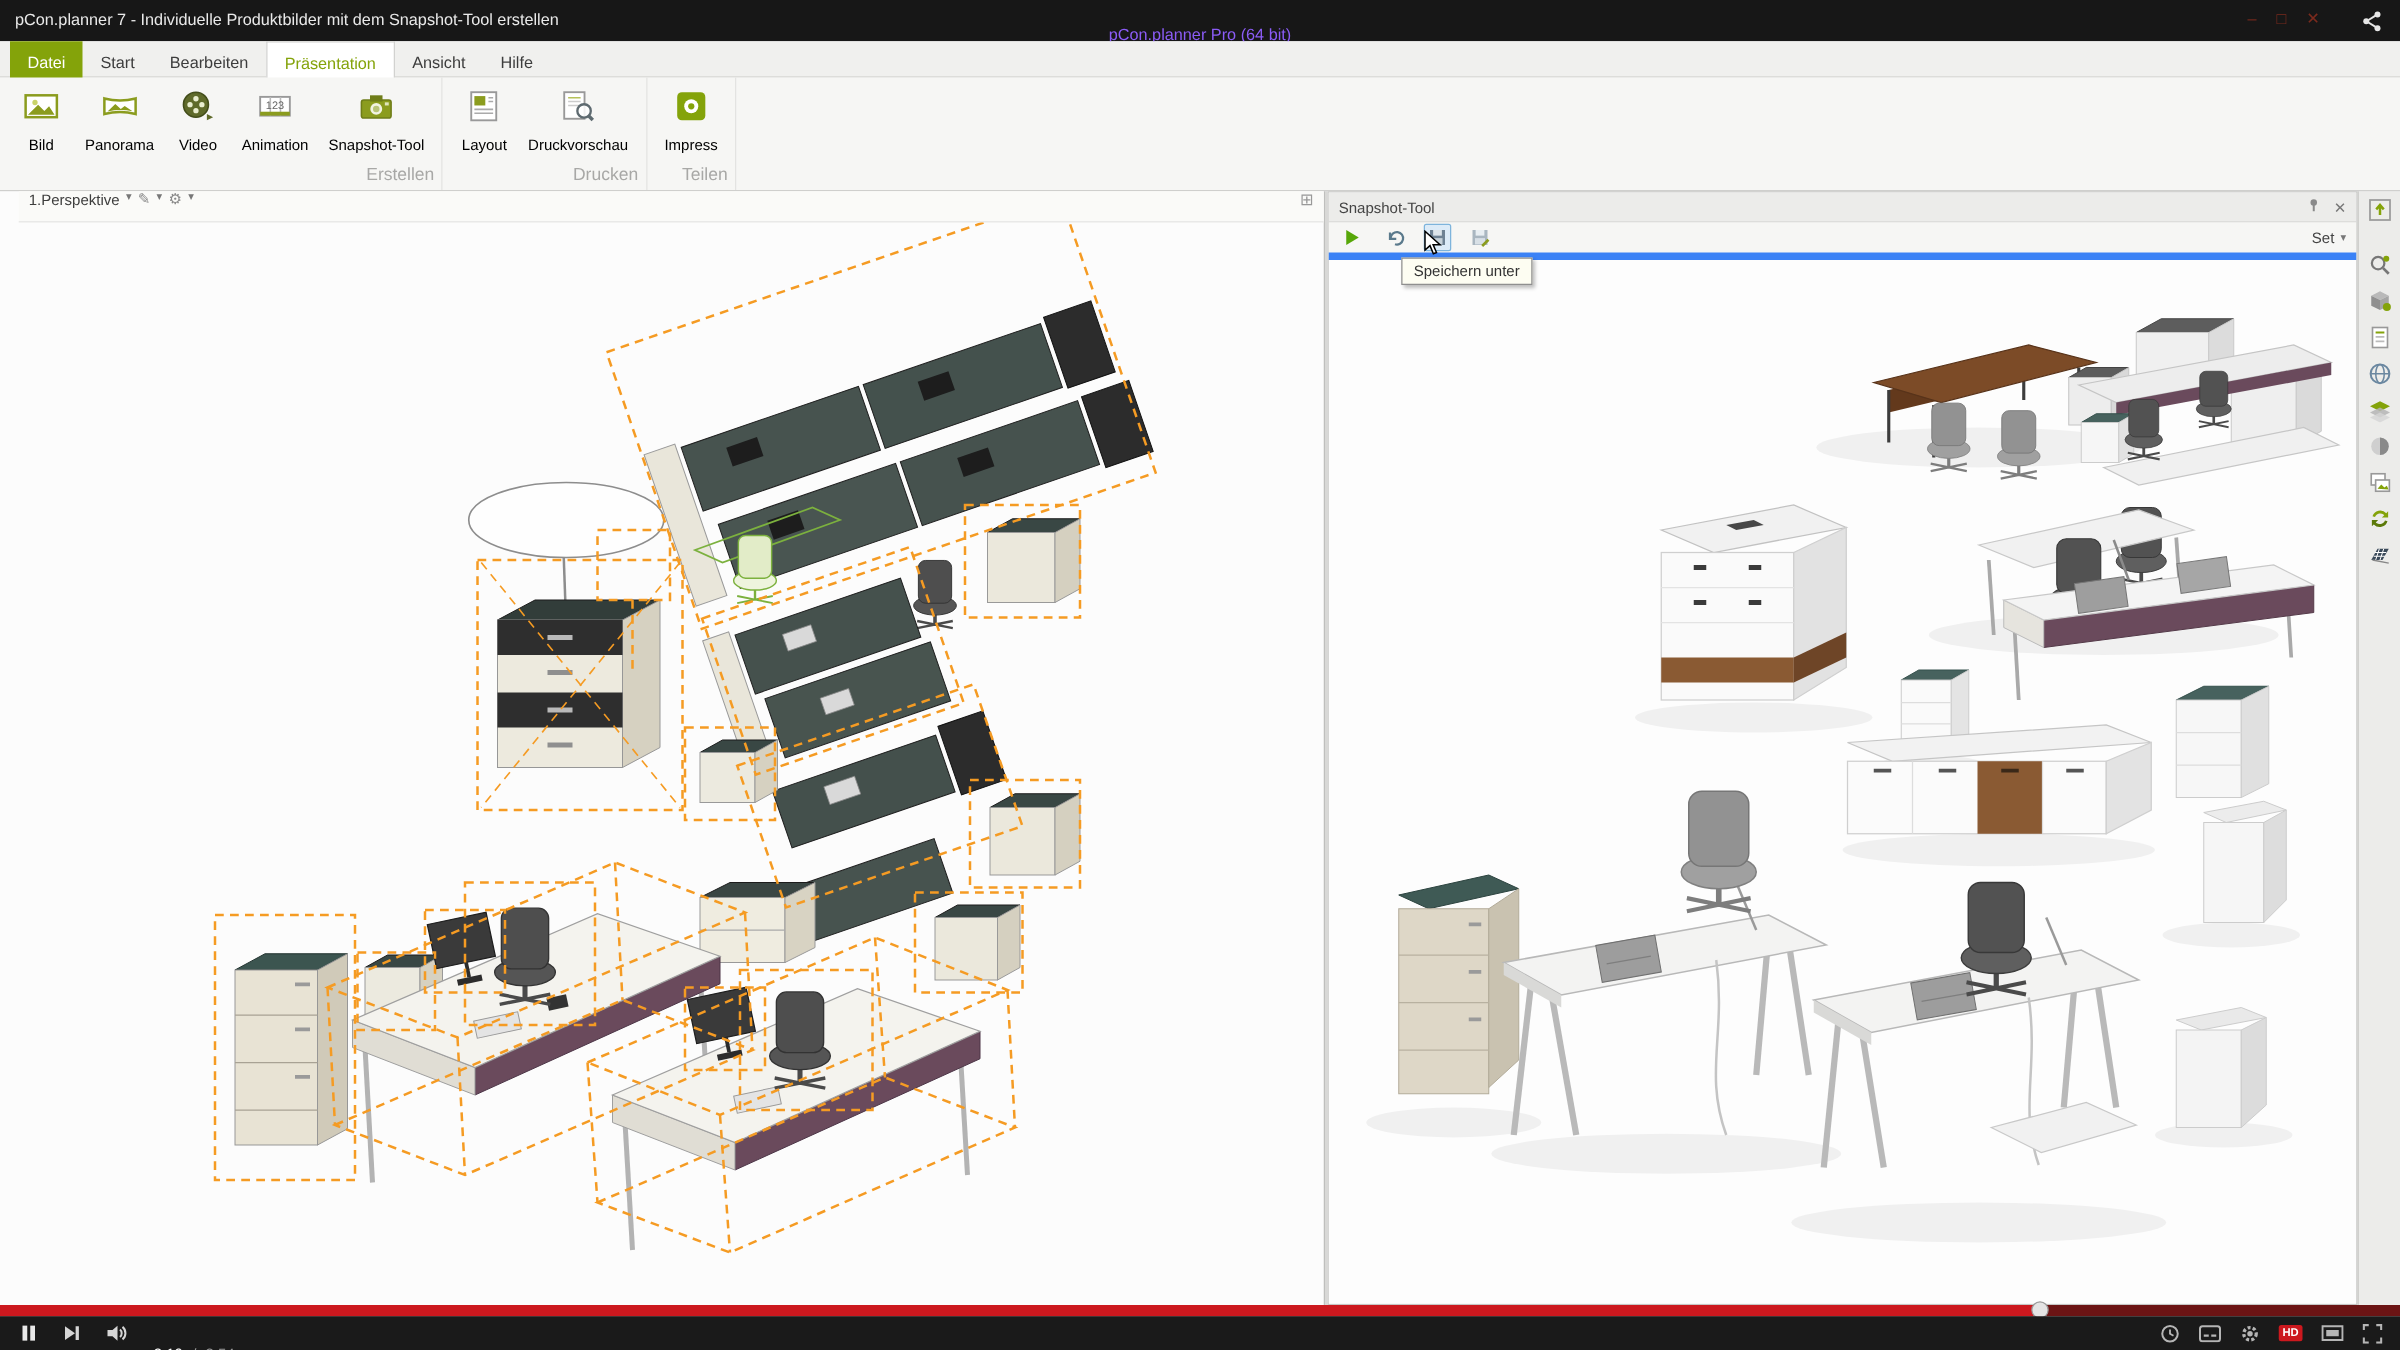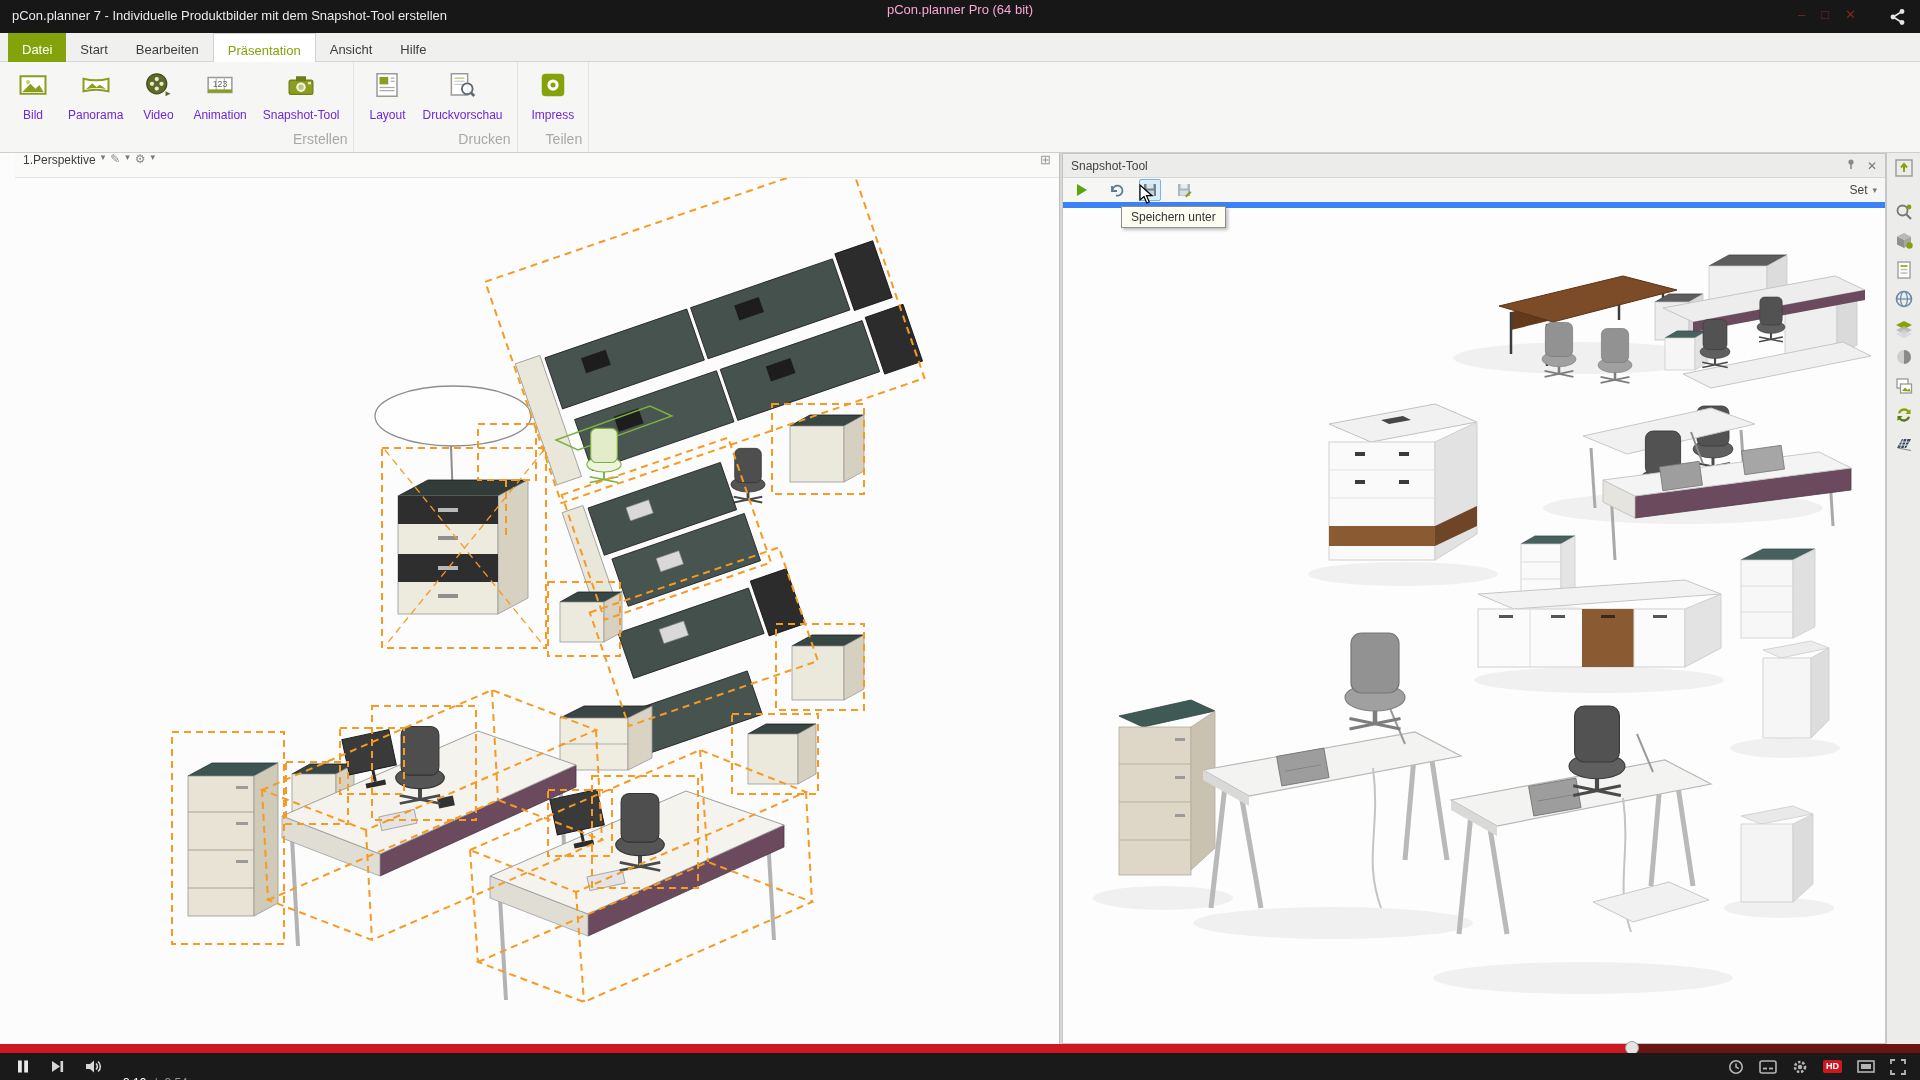--- a/index.html
+++ b/index.html
@@ -2,38 +2,38 @@
 <html><head>
 <meta charset="utf-8">
 <style>
   html,body{margin:0;padding:0;background:#000;}
   body{width:1920px;height:1080px;overflow:hidden;font-family:"Liberation Sans",sans-serif;}
   .screen{position:relative;width:1920px;height:1080px;background:#e6e6e4;}
 
   
   .titlebar{position:absolute;left:0;top:0;width:100%;height:33px;background:#171717;}
   .video-title{position:absolute;left:12px;top:8px;font-size:13px;color:#e9e9e9;white-space:nowrap;}
-  .window-title{position:absolute;left:0;right:0;top:2px;text-align:center;font-size:13px;color:#f9a8d4;}
+  .window-title{position:absolute;left:0;right:0;top:20px;text-align:center;font-size:13px;color:#8b5cf6;}
   .win-controls{position:absolute;right:64px;top:7px;display:flex;gap:16px;color:#7b2a1d;font-size:13px;}
   .win-controls span{cursor:default;}
   .share-btn{position:absolute;right:12px;top:7px;width:20px;height:20px;}
 
   
   .menubar{position:absolute;top:33px;left:0;width:100%;height:29px;background:#f0f0ee;border-bottom:1px solid #d6d6d4;display:flex;align-items:stretch;padding-left:8px;box-sizing:border-box;}
   .tab{padding:16px 14px;font-size:13px;color:#3d3d3d;display:flex;align-items:center;}
   .tab.file{background:#84a30a;color:#fff;}
   .tab.active{background:#fff;color:#84a30a;border:1px solid #d2d2d0;border-bottom:1px solid #fff;margin-bottom:-1px;}
 
   
   .ribbon{position:absolute;top:62px;left:0;width:100%;height:91px;background:#f6f6f4;border-bottom:1px solid #cfcfcd;display:flex;box-sizing:border-box;}
   .rgroup{display:flex;flex-direction:column;border-right:1px solid #e3e3e1;padding:0 6px;}
   .rbtns{display:flex;flex:1;align-items:flex-start;padding-top:6px;}
   .rbtn{display:flex;flex-direction:column;align-items:center;padding:2px 8px;min-width:38px;cursor:default;}
   .rbtn svg{width:30px;height:30px;}
-  .rtext{font-size:12px;color:#6d28d9;margin-top:4px;white-space:nowrap;}
+  .rtext{font-size:12px;color:#000000;margin-top:4px;white-space:nowrap;}
   .rlabel{text-align:right;font-size:14px;color:#a8a8a6;padding:0 0 5px;}
 
   
   .content{position:absolute;top:153px;left:0;width:1920px;height:891px;background:#d8d8d6;}
   .viewport{position:absolute;left:0;top:0;width:1060px;height:891px;background:#fcfcfc;border-right:1px solid #bfbfbd;box-sizing:border-box;}
   .vheader{position:absolute;top:0;left:15px;right:0;height:25px;background:#fafaf8;border-bottom:1px solid #e4e4e2;display:flex;align-items:flex-start;padding:0 8px;font-size:12px;color:#3d3d3d;gap:5px;box-sizing:border-box;}
   .vh-ic{color:#8a8a8a;font-size:12px;line-height:1;}
   .caret{font-size:9px;color:#777;line-height:1;}
   .vh-grid{margin-left:auto;color:#999;font-size:13px;line-height:1;}
   svg.scene{position:absolute;left:0;display:block;}

